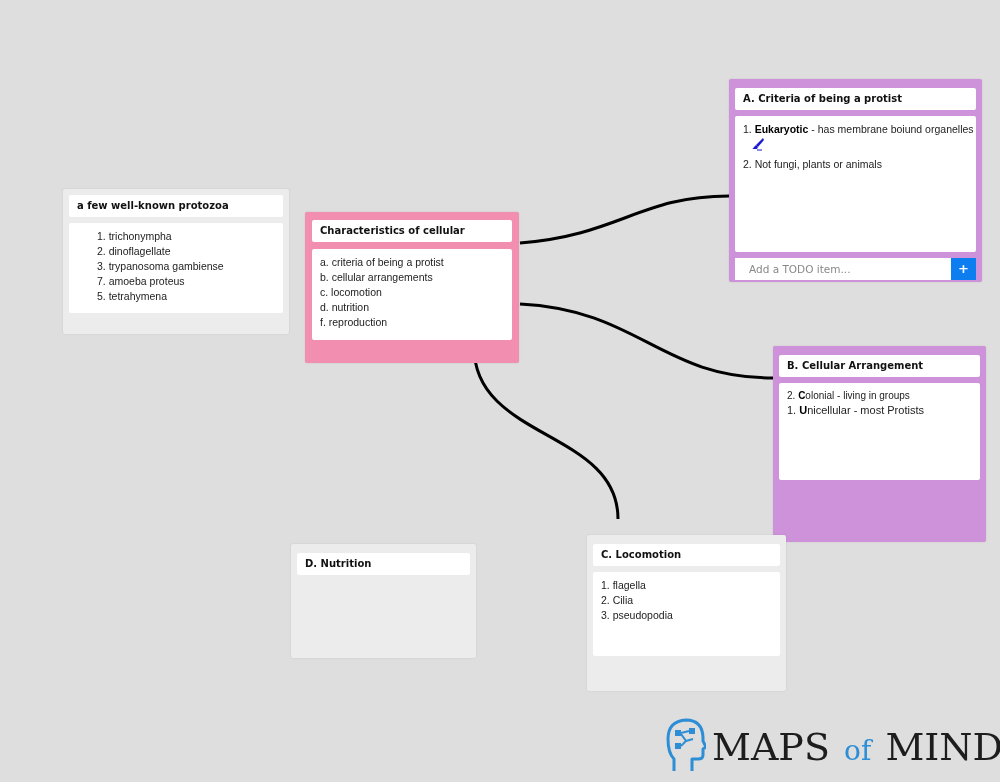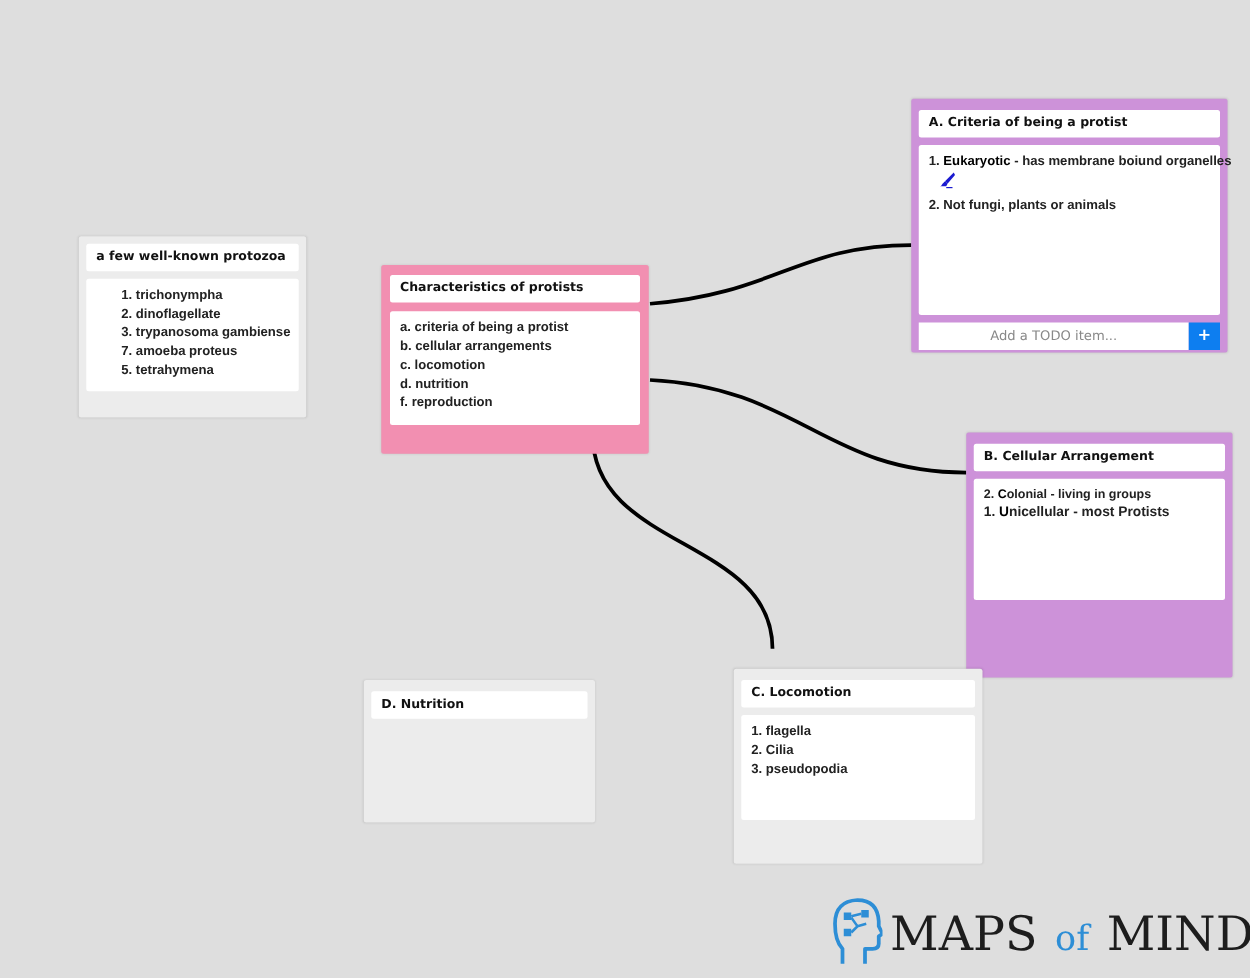--- a/index.html
+++ b/index.html
@@ -38,32 +38,32 @@
     }
     .card-body {
       background: #fff;
       border-radius: 2px;
       box-sizing: border-box;
       margin-top: 6px;
       padding: 6px 8px;
       font-size: 10.5px;
       color: #222;
     }
-    .card-body .line { line-height: 15px; white-space: nowrap; font-weight: bold; }
+    .card-body .line { line-height: 15px; white-space: nowrap; }
     .card-body .line.small { font-size: 10px; line-height: 15px; white-space: normal; }
     .card-body .line.big { font-size: 11px; }
     .card-body b { color: #000; }
     .pencil { display: inline-block; margin-left: 8px; height: 20px; vertical-align: middle; }
     .todo-row {
       display: flex; margin-top: 6px; height: 22px;
     }
     .todo-input {
       flex: 1; border: none; outline: none; background: #fff;
       font-family: "DejaVu Sans", sans-serif; font-size: 10.5px;
-      padding: 0 14px; color: #333; box-sizing: border-box; height: 22px; text-align: center;
+      padding: 0 14px; color: #333; box-sizing: border-box; height: 22px;
     }
     .todo-input::placeholder { color: #888; }
     .todo-add {
       width: 25px; height: 22px; background: #0d7ef0; color: #fff;
       border: none; font-weight: bold; font-size: 13px; line-height: 22px;
       text-align: center; padding: 0; cursor: pointer;
       font-family: "DejaVu Sans", sans-serif;
     }
     .logo {
       position: absolute; left: 666px; top: 718px; height: 58px;
@@ -78,33 +78,33 @@
   </style>
 </head>
 <body>
 
 <svg class="connectors" viewBox="0 0 1000 782">
   <path d="M520 243 C 620 235, 640 196, 729 196" stroke="#000" stroke-width="3" fill="none"></path>
   <path d="M520 304 C 640 310, 660 378, 773 378" stroke="#000" stroke-width="3" fill="none"></path>
   <path d="M474 347 C 474 440, 618 430, 618 519" stroke="#000" stroke-width="3" fill="none"></path>
 </svg>
 
-<div class="card grey" style="left:63px;top:173px;width:182px;height:145px;">
+<div class="card grey" style="left:63px;top:173px;width:226px;height:145px;">
   <div class="card-header">a few well-known protozoa</div>
   <div class="card-body" style="height:90px;padding-left:28px;">
     <div class="line">1. trichonympha</div>
     <div class="line">2. dinoflagellate</div>
     <div class="line">3. trypanosoma gambiense</div>
     <div class="line">7. amoeba proteus</div>
     <div class="line">5. tetrahymena</div>
   </div>
 </div>
 
 <div class="card pink" style="left:305px;top:196px;width:214px;height:151px;padding:8px 7px;">
-  <div class="card-header">Characteristics of protists</div>
+  <div class="card-header">Characteristics of cellular</div>
   <div class="card-body" style="height:91px;margin-top:7px;">
     <div class="line">a. criteria of being a protist</div>
     <div class="line">b. cellular arrangements</div>
     <div class="line">c. locomotion</div>
     <div class="line">d. nutrition</div>
     <div class="line">f. reproduction</div>
   </div>
 </div>
 
 <div class="card purple" style="left:729px;top:63px;width:253px;height:203px;padding:9px 6px 2px 6px;">

